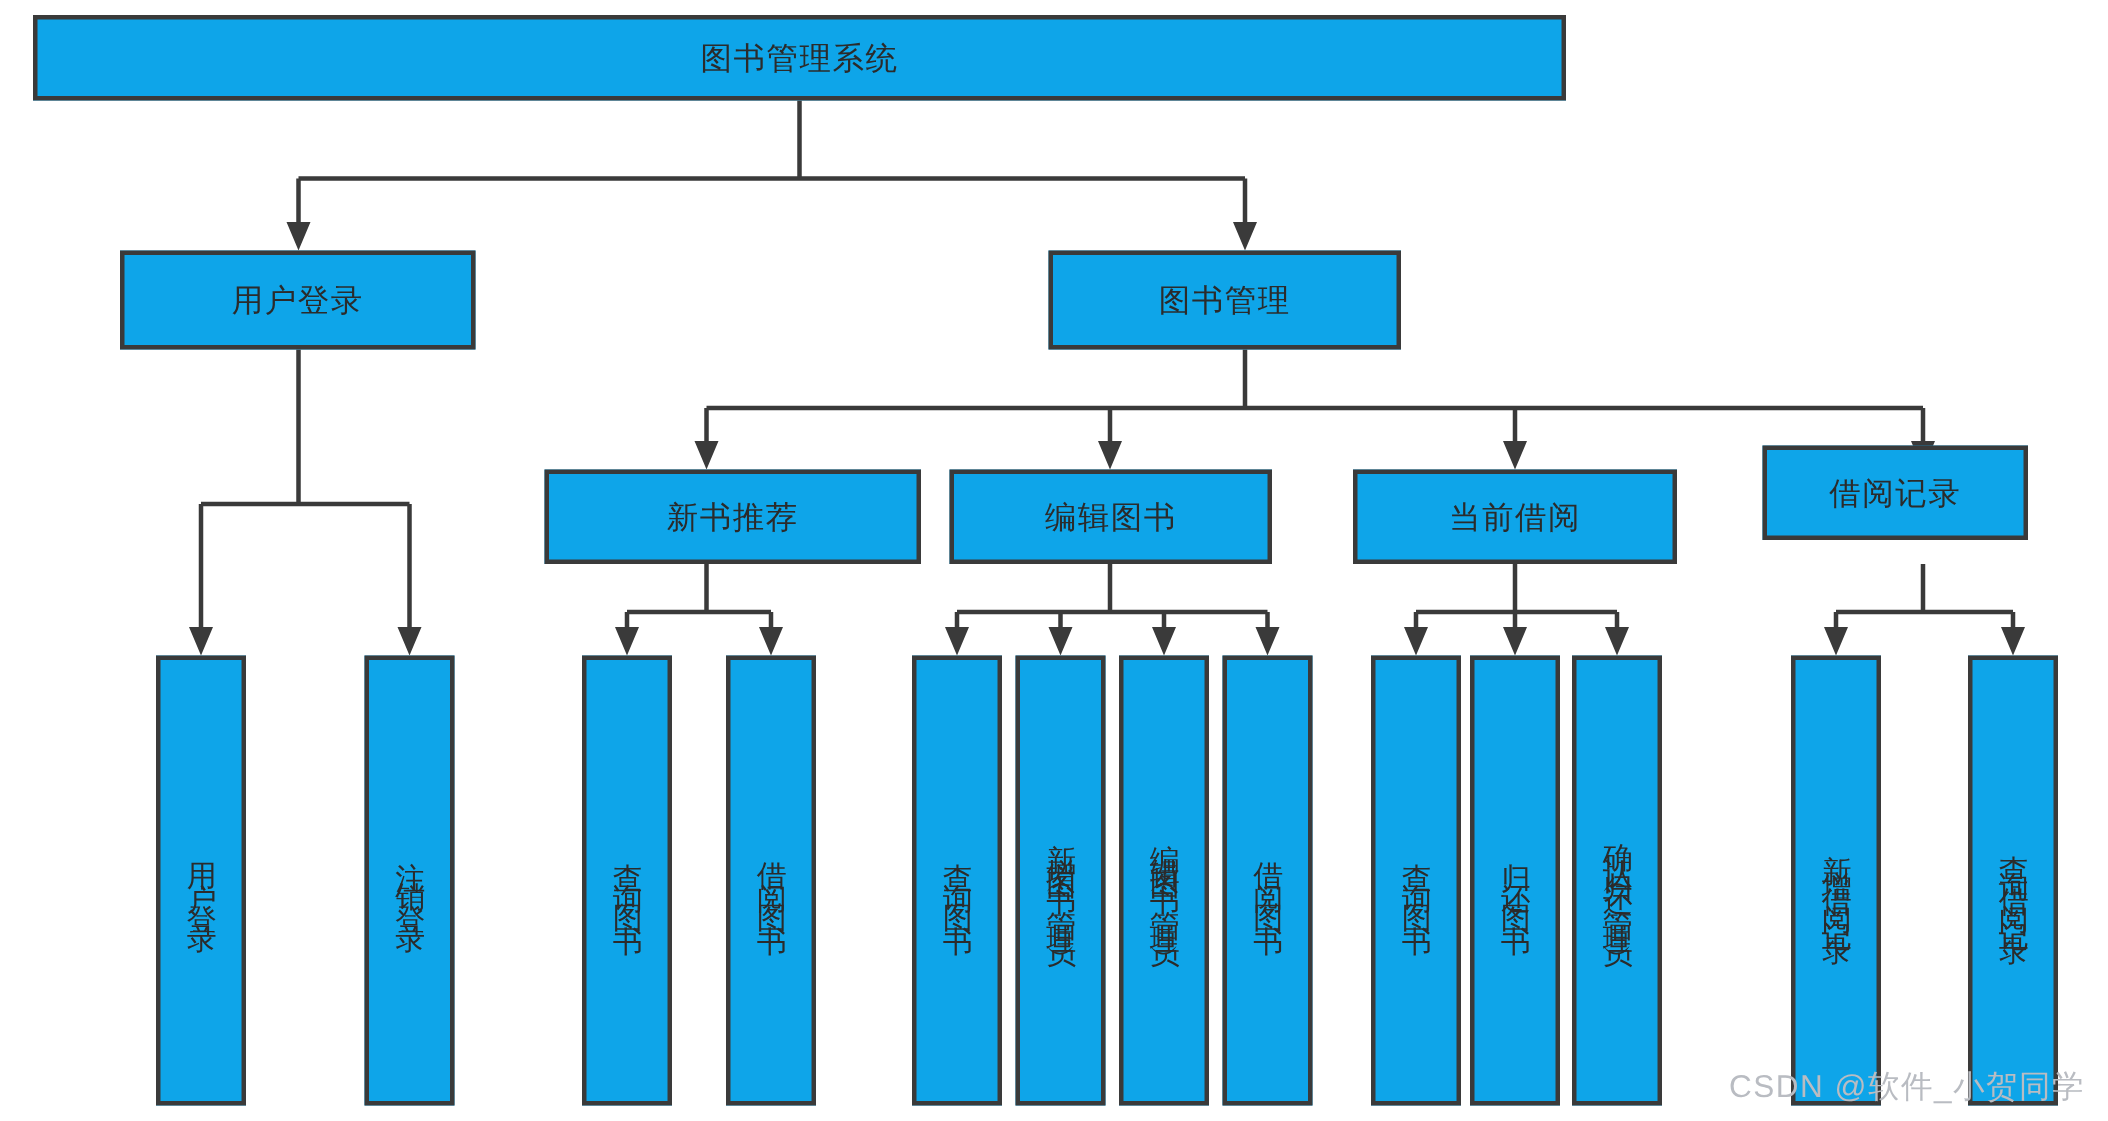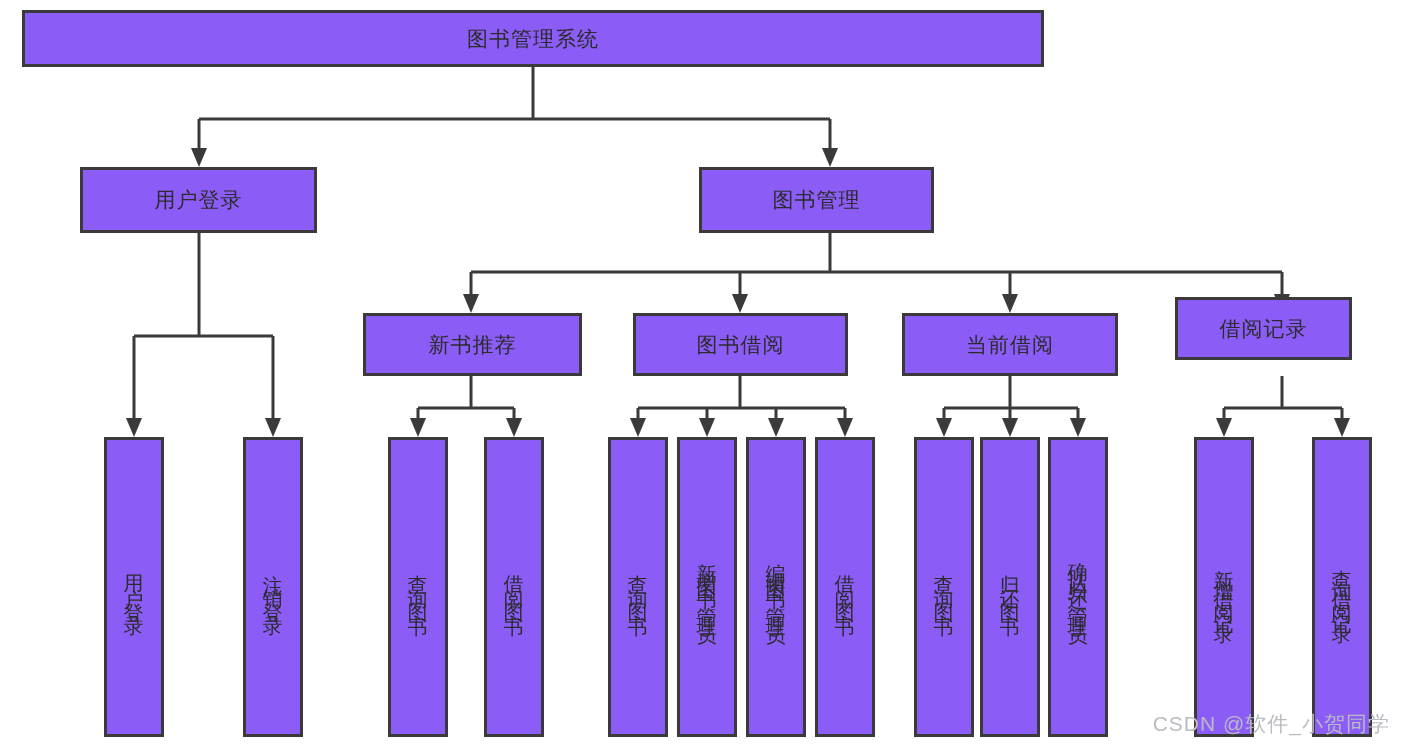--- a/index.html
+++ b/index.html
@@ -32,21 +32,21 @@
     fill: none;
   }
   .connectors .arrows {
     fill: var(--line);
     stroke: none;
   }
   .box {
     position: absolute;
     box-sizing: border-box;
     border: 3px solid var(--line);
-    background: #8b5cf6;
+    background: #0ea5e9;
     display: flex;
     align-items: center;
     justify-content: center;
     color: var(--text);
   }
   .h { font-size: 21px; letter-spacing: 1px; white-space: nowrap; }
   .vt {
     writing-mode: vertical-rl;
     text-orientation: mixed;
     font-size: 20px;
@@ -91,22 +91,22 @@
       M936 418 L952 418 L944 437 Z M1002 418 L1018 418 L1010 437 Z
       M1070 418 L1086 418 L1078 437 Z M1216 418 L1232 418 L1224 437 Z
       M1334 418 L1350 418 L1342 437 Z"></path>
   </svg>
 
   <div class="box h" style="left:22px; top:10px; width:1022px; height:57px;">图书管理系统</div>
 
   <div class="box h" style="left:80px; top:167px; width:237px; height:66px;">用户登录</div>
   <div class="box h" style="left:699px; top:167px; width:235px; height:66px;">图书管理</div>
 
-  <div class="box h" style="left:363px; top:313px; width:219px; height:63px;">新书推荐</div>
-  <div class="box h" style="left:633px; top:313px; width:215px; height:63px;">图书借阅</div>
+  <div class="box h" style="left:363px; top:313px; width:251px; height:63px;">新书推荐</div>
+  <div class="box h" style="left:633px; top:313px; width:215px; height:63px;">编辑图书</div>
   <div class="box h" style="left:902px; top:313px; width:216px; height:63px;font-family:Liberation Serif, serif;">当前借阅</div>
   <div class="box h" style="left:1175px; top:297px; width:177px; height:63px;">借阅记录</div>
 
   <div class="box" style="left:104px; top:437px; width:60px; height:300px;">
     <span class="vt ls14">用户登录</span>
   </div>
   <div class="box" style="left:243px; top:437px; width:60px; height:300px;">
     <span class="vt ls14">注销登录</span>
   </div>
 

